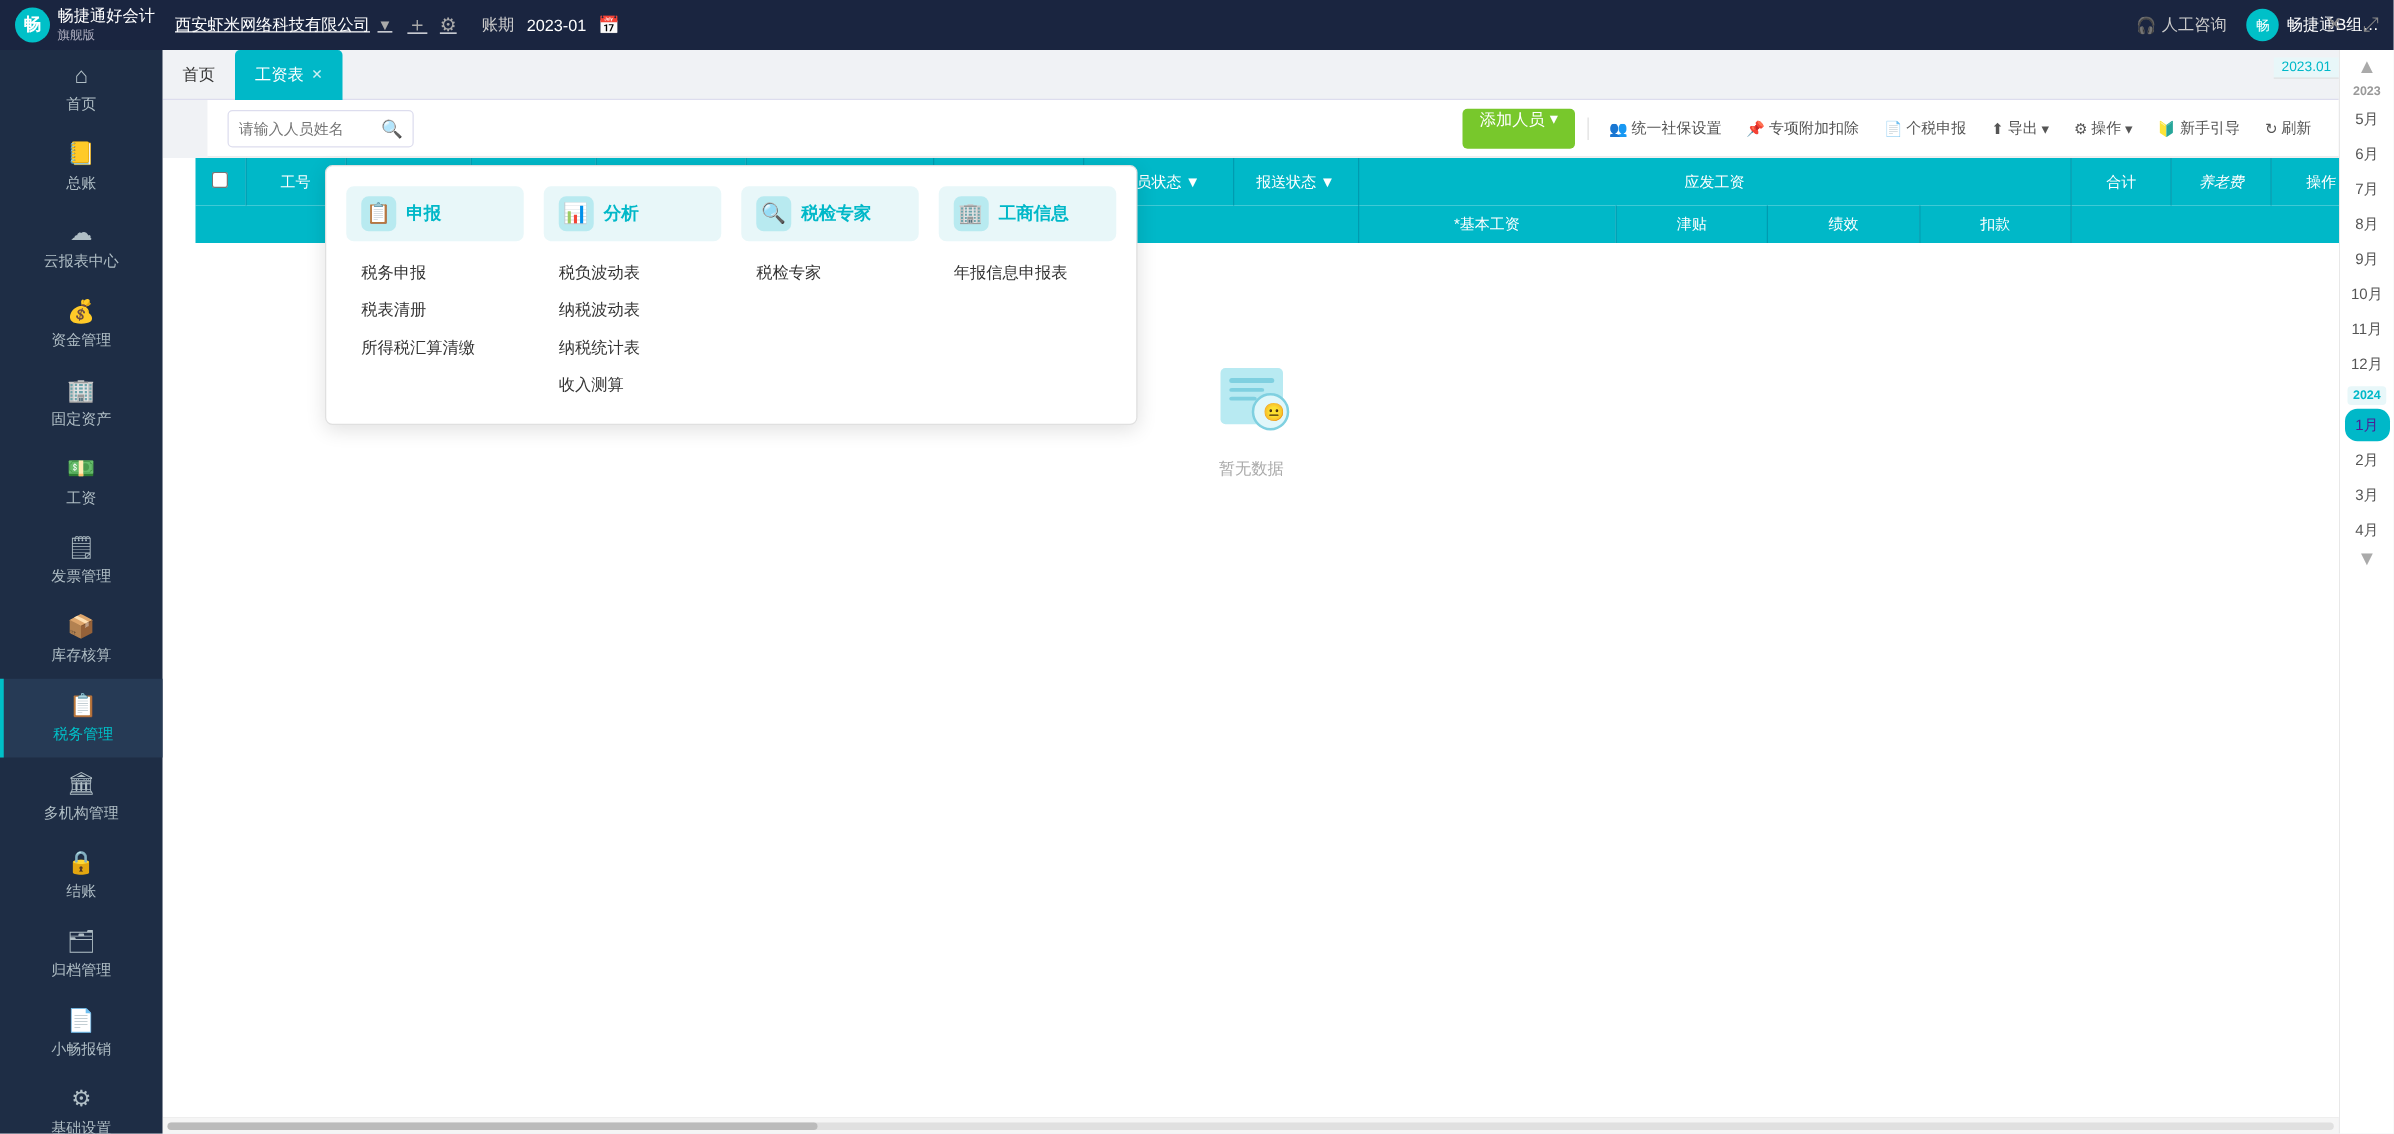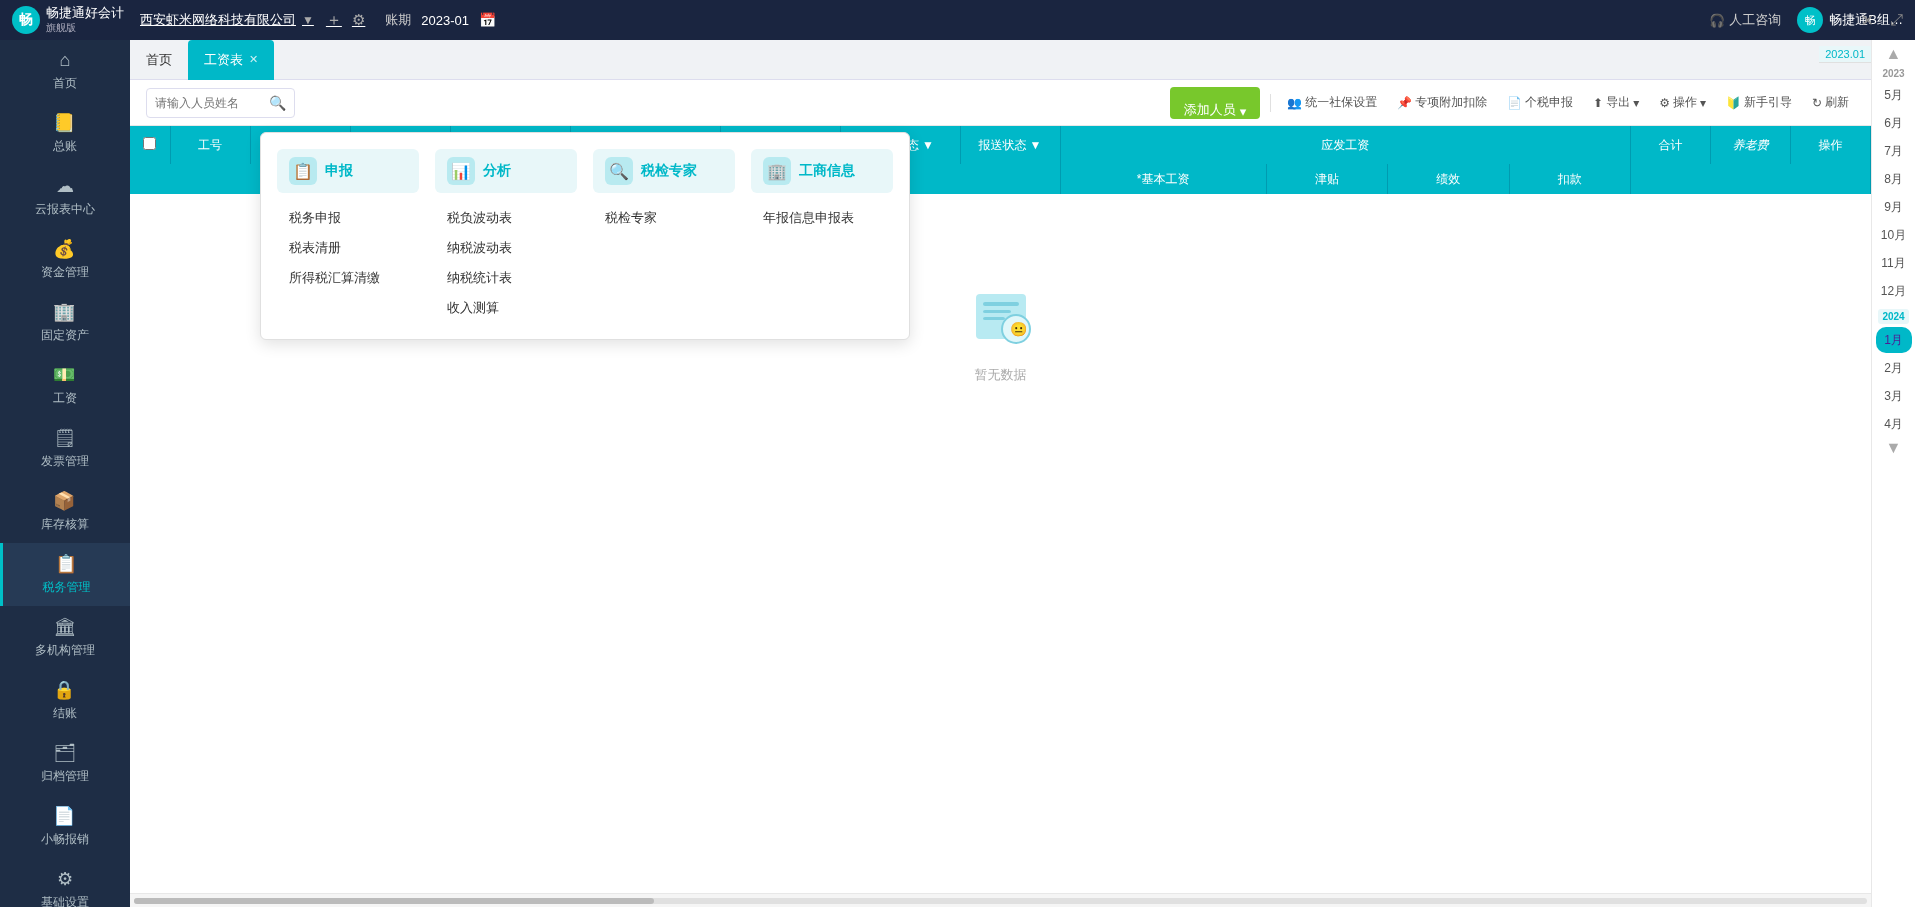--- a/index.html
+++ b/index.html
@@ -112,20 +112,21 @@
     
     .toolbar {
       height: 46px;
       background: #fff;
       display: flex;
       align-items: center;
       padding: 0 16px;
       gap: 8px;
       border-bottom: 1px solid #e8e8e8;
       flex-shrink: 0;
+      margin-left: 36px;
     }
     .search-input-wrap {
       display: flex; align-items: center;
       border: 1px solid #dde;
       border-radius: 4px;
       padding: 0 8px;
       height: 30px;
       background: #fff;
       gap: 4px;
     }
@@ -133,21 +134,21 @@
     .toolbar-spacer { flex: 1; }
     .btn-add {
       background: #78c82c;
       color: #fff;
       border: none;
       border-radius: 4px;
       padding: 0 14px;
       height: 32px;
       font-size: 13px;
       cursor: pointer;
-      display: flex; align-items: flex-end; gap: 4px;
+      display: flex; align-items: flex-start; gap: 4px;
     }
     .toolbar-btn {
       background: none;
       border: none;
       cursor: pointer;
       color: #555;
       font-size: 12px;
       display: flex; align-items: center; gap: 3px;
       padding: 0 6px;
       height: 32px;
@@ -157,20 +158,21 @@
     
     .table-container {
       flex: 1;
       overflow: auto;
       background: #fff;
       position: relative;
     }
     .data-table {
       width: 100%;
       border-collapse: collapse;
+      margin-left: 26px;
     }
     .data-table th {
       background: #00b8c8;
       color: #fff;
       padding: 0 8px;
       height: 38px;
       font-size: 12px;
       font-weight: normal;
       border-right: 1px solid #009bb0;
       white-space: nowrap;

